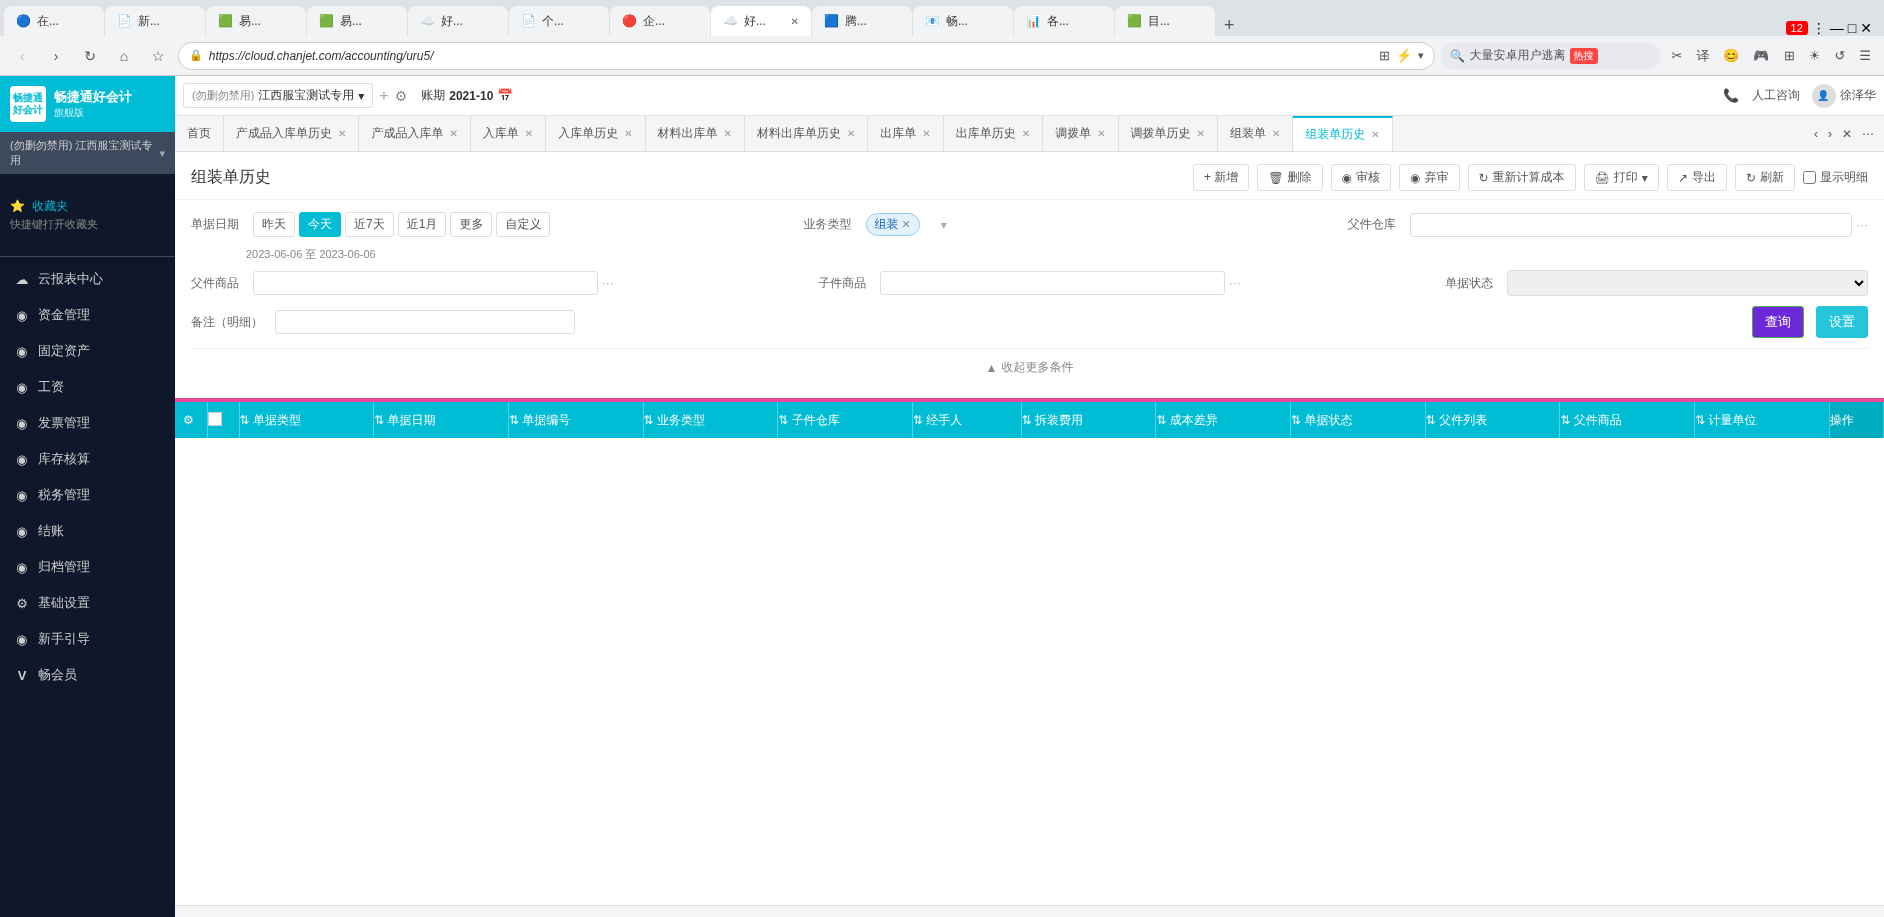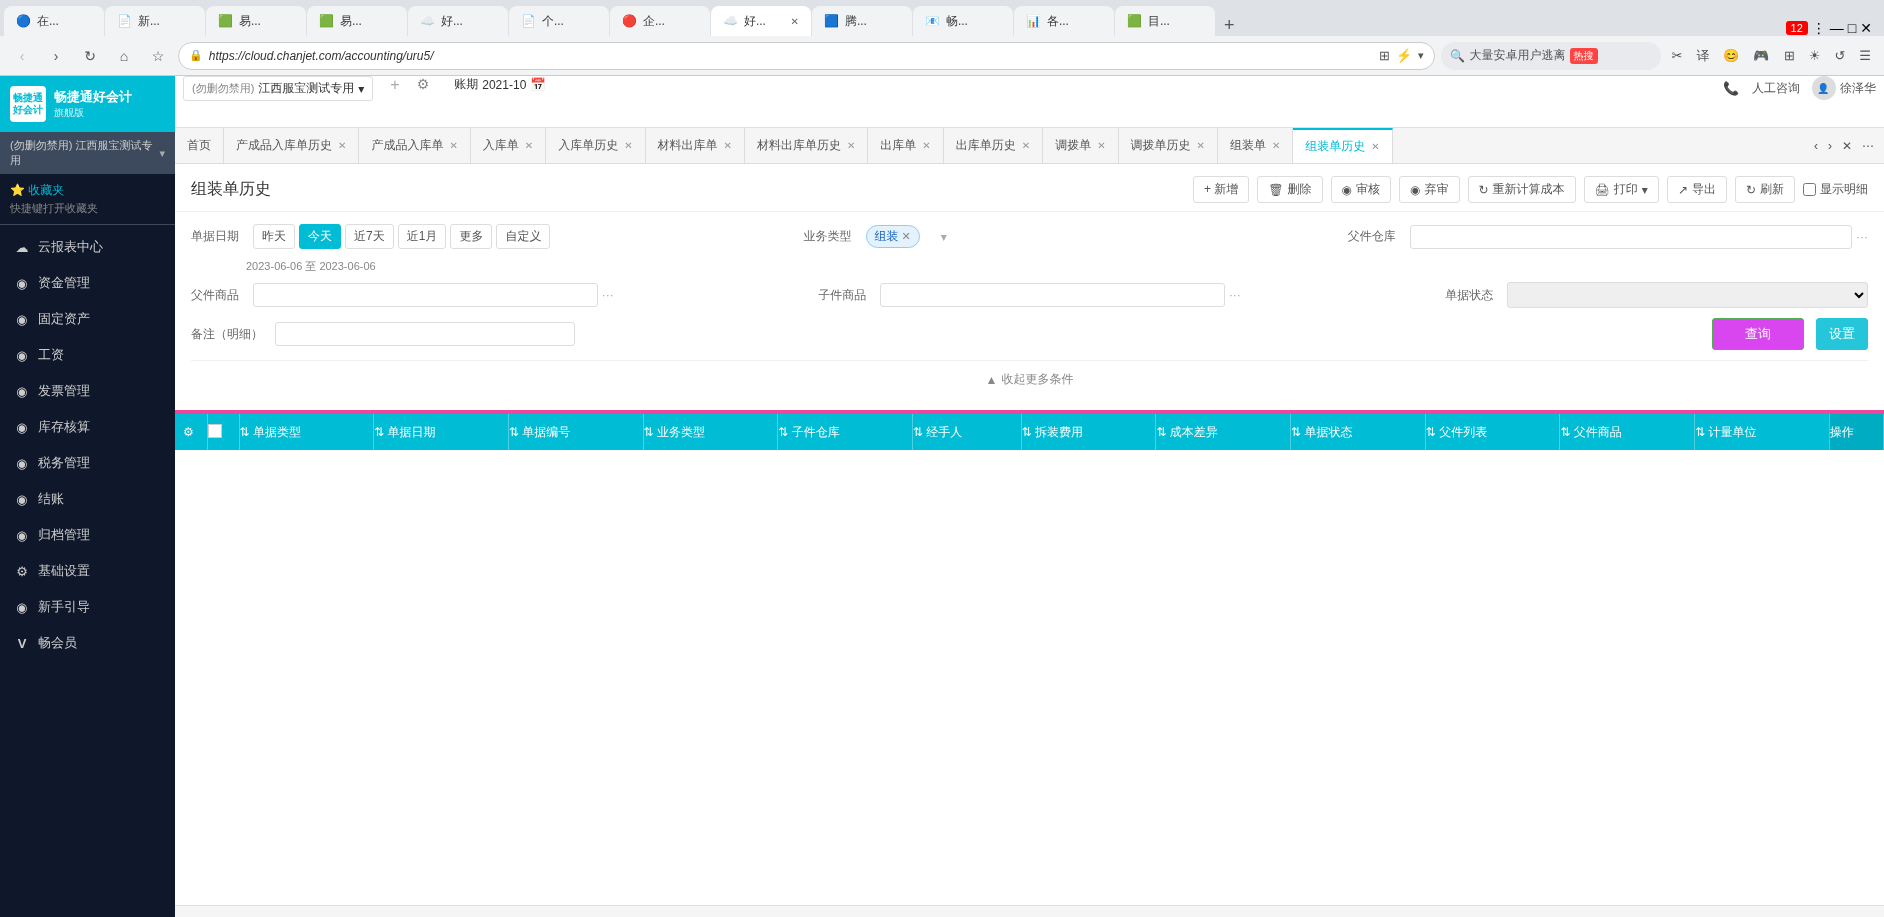--- a/index.html
+++ b/index.html
@@ -27,32 +27,32 @@
     .app-container { display: flex; flex: 1; height: calc(917px - 76px); background: #f0f2f5; }
 
     
     .sidebar { width: 175px; background: #0f172a; display: flex; flex-direction: column; height: 100%; }
     .sidebar-header { background: #00bcd4; padding: 10px; display: flex; align-items: center; gap: 8px; }
     .sidebar-logo { width: 36px; height: 36px; background: white; border-radius: 4px; display: flex; align-items: center; justify-content: center; }
     .sidebar-logo-text { font-size: 10px; color: #00bcd4; font-weight: bold; text-align: center; line-height: 1.2; }
     .sidebar-title { color: white; font-size: 13px; font-weight: bold; }
     .sidebar-subtitle { color: rgba(255,255,255,0.8); font-size: 10px; }
     .sidebar-company { padding: 6px 10px; background: #3d4a5e; display: flex; align-items: center; gap: 4px; color: #aaa; font-size: 11px; }
-    .sidebar-bookmarks { padding: 8px 10px; border-bottom: 1px solid #3d4a5e; }
+    .sidebar-bookmarks { padding: 24px 10px; border-bottom: 1px solid #3d4a5e; font-family: Liberation Mono, monospace; }
     .bookmark-title { color: #00bcd4; font-size: 12px; cursor: pointer; }
     .bookmark-sub { color: #888; font-size: 11px; margin-top: 2px; cursor: pointer; }
     .sidebar-nav { flex: 1; overflow-y: auto; padding: 4px 0; }
     .nav-item { display: flex; align-items: center; gap: 8px; padding: 9px 14px; color: #ccc; font-size: 13px; cursor: pointer; }
     .nav-item .nav-icon { width: 16px; text-align: center; font-size: 13px; }
 
     
     .main-content { flex: 1; display: flex; flex-direction: column; overflow: hidden; }
 
     
-    .app-header { height: 52px; background: white; display: flex; align-items: flex-start; padding: 0 8px; border-bottom: 1px solid #e0e0e0; gap: 17px; }
+    .app-header { height: 40px; background: white; display: flex; align-items: center; padding: 0 8px; border-bottom: 1px solid #e0e0e0; gap: 6px; }
     .header-company { display: flex; align-items: center; gap: 4px; font-size: 12px; color: #333; border: 1px solid #ddd; padding: 3px 8px; border-radius: 3px; }
     .header-period { display: flex; align-items: center; gap: 4px; font-size: 12px; color: #333; margin-left: 8px; }
     .header-right { margin-left: auto; display: flex; align-items: center; gap: 12px; font-size: 12px; color: #555; }
     .header-user { display: flex; align-items: center; gap: 4px; }
     .user-avatar { width: 24px; height: 24px; background: #ddd; border-radius: 50%; display: flex; align-items: center; justify-content: center; font-size: 10px; }
 
     
     .tabs-bar { height: 36px; background: #f5f5f5; display: flex; align-items: center; border-bottom: 1px solid #ddd; overflow-x: auto; }
     .page-tab { height: 36px; padding: 0 12px; display: flex; align-items: center; gap: 4px; font-size: 12px; color: #555; cursor: pointer; border-right: 1px solid #ddd; white-space: nowrap; }
     .page-tab.active { background: white; color: #00bcd4; border-top: 2px solid #00bcd4; }
@@ -267,21 +267,21 @@
       <div class="app-header">
         <div class="header-company">
           <span style="font-size:11px;color:#888;">(勿删勿禁用)</span>
           <span>江西服宝测试专用</span>
           <span>▾</span>
         </div>
         <span style="font-size:16px;cursor:pointer;color:#aaa;">+</span>
         <span style="font-size:14px;cursor:pointer;color:#888;">⚙</span>
         <div class="header-period">
           <span>账期</span>
-          <span style="font-weight:normal;">2021-10</span>
+          <span style="font-weight:bold;">2021-10</span>
           <span style="font-size:13px;">📅</span>
         </div>
         <div class="header-right">
           <span style="font-size:13px;">📞</span>
           <span>人工咨询</span>
           <div class="header-user">
             <div class="user-avatar">
               <span>👤</span>
             </div>
             <span>徐泽华</span>
@@ -446,21 +446,21 @@
               </select>
             </div>
           </div>
 
           <div class="filter-row">
             <span class="filter-label">备注（明细）</span>
             <div style="flex:2;">
               <input class="filter-input" style="width: 300px;">
             </div>
             <div style="flex:1;"></div>
-            <button class="action-btn-green action-btn" style="background:#d946ef;color:white;border-color:#4caf50;padding:6px 32px;font-size:13px;margin-left:44px;">
+            <button class="action-btn-green action-btn" style="background:#6d28d9;color:white;border-color:#4caf50;padding:6px 12px;font-size:13px;margin-left:44px;">
               <span>查询</span>
             </button>
             <button class="action-btn-teal action-btn">
               <span>设置</span>
             </button>
           </div>
 
           <div class="collapse-bar">
             <div class="collapse-btn">
               <span>▲</span>

